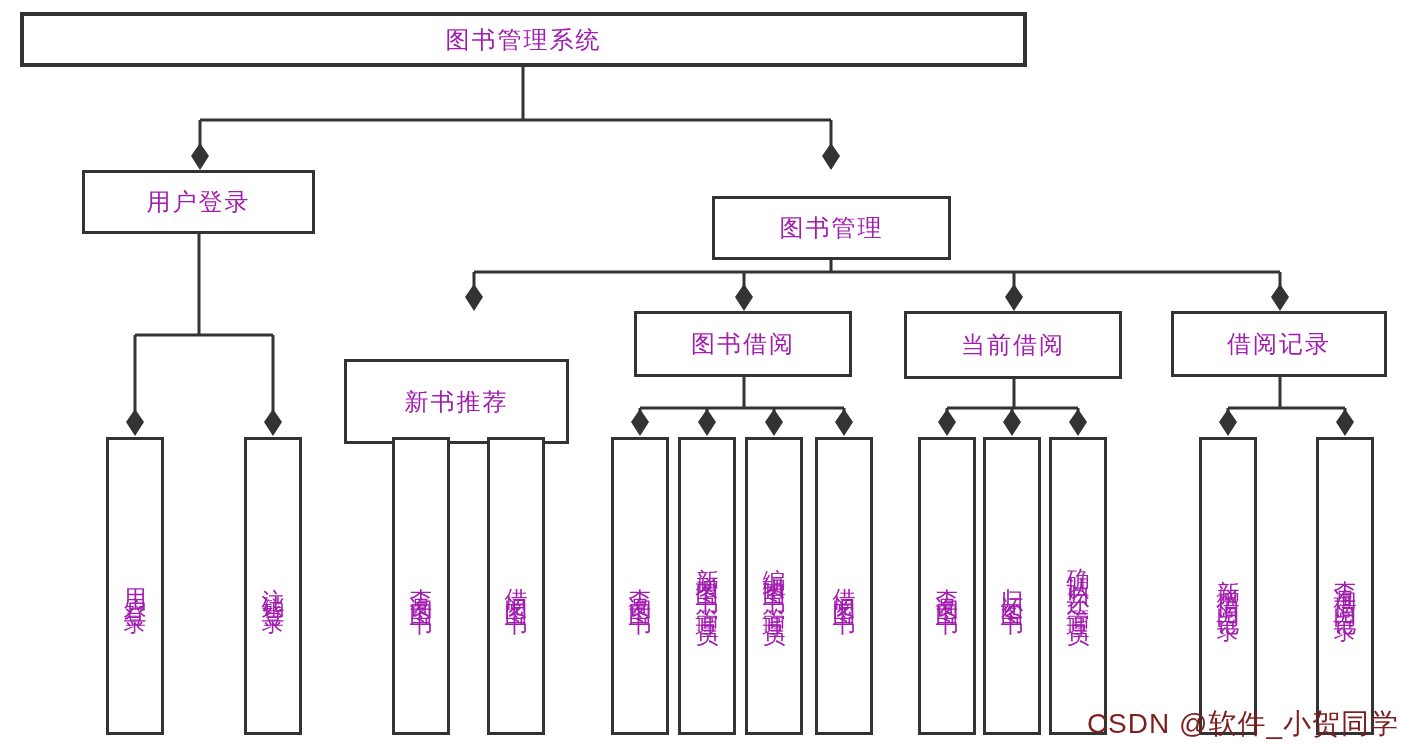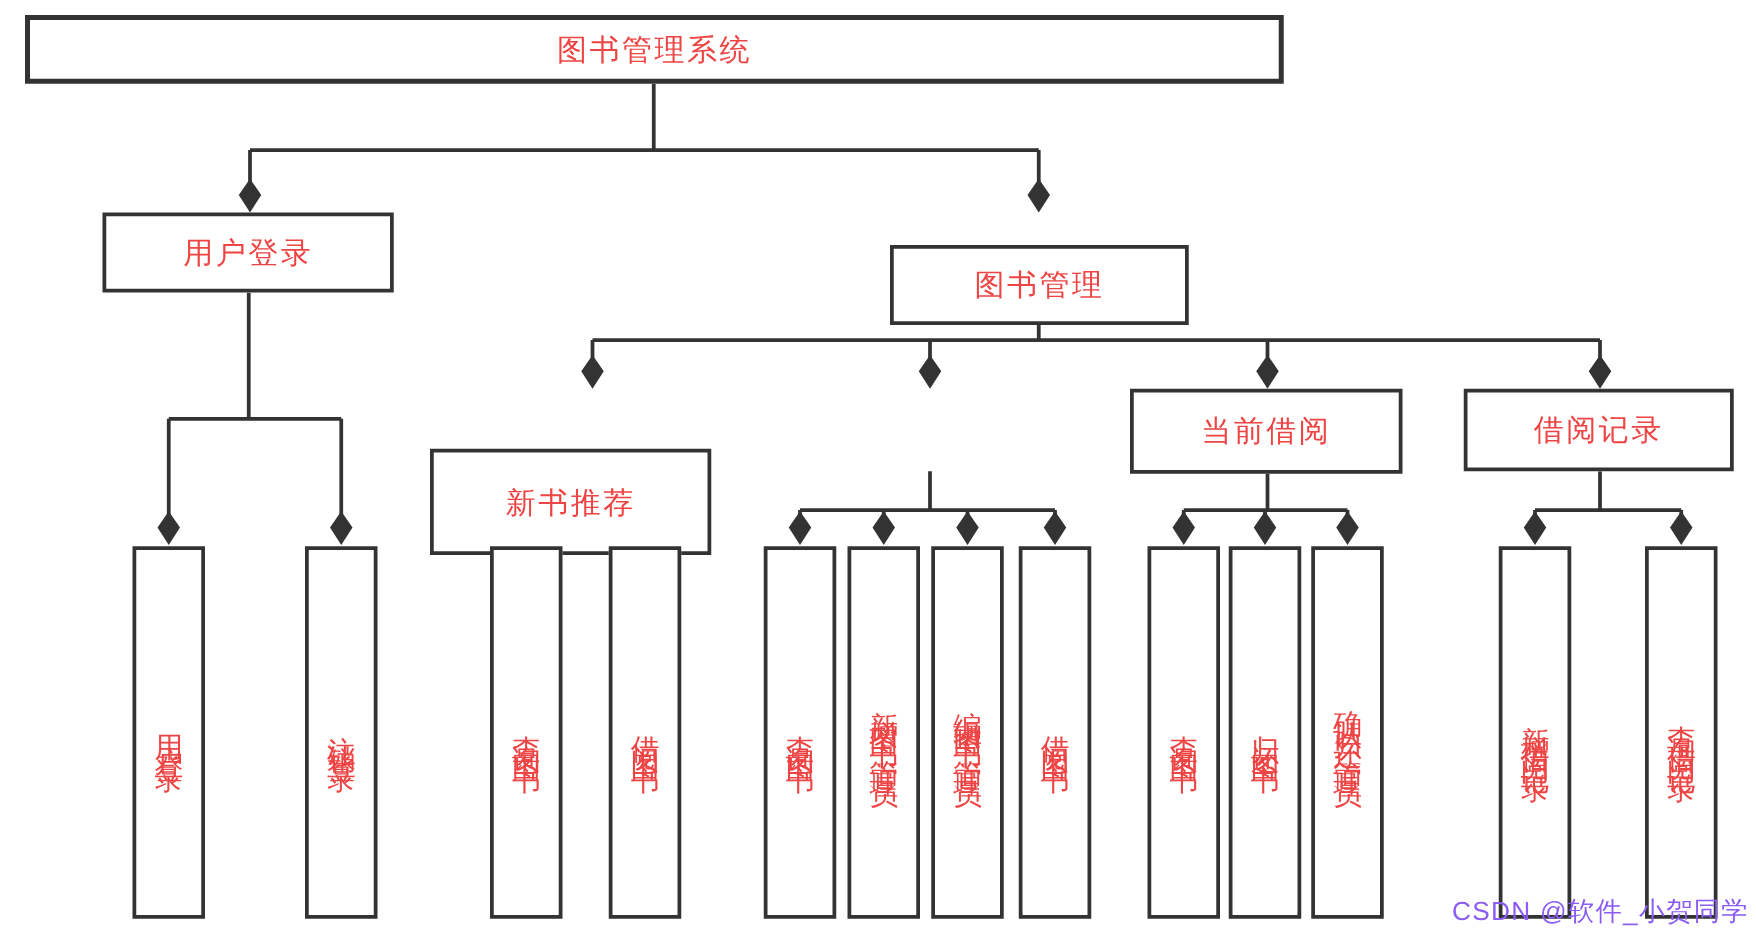--- a/index.html
+++ b/index.html
@@ -28,21 +28,21 @@
   }
   .ar {
     fill: #333333;
     stroke: none;
   }
   .node {
     position: absolute;
     box-sizing: border-box;
     border: 3px solid #333333;
     background: #ffffff;
-    color: #ef4444;
+    color: #a21caf;
     display: flex;
     align-items: center;
     justify-content: center;
     text-align: center;
   }
   .node.h {
     font-size: 24px;
     letter-spacing: 2px;
   }
   .node.root {
@@ -54,22 +54,22 @@
   }
   .node.v .vtxt {
     writing-mode: vertical-rl;
     line-height: 1;
     white-space: nowrap;
   }
   .watermark {
     position: absolute;
     right: 6px;
     bottom: 4px;
-    font-size: 21px;
-    color: #8b5cf6;
+    font-size: 28px;
+    color: #7f1d1d;
     letter-spacing: 1px;
     white-space: nowrap;
   }
 </style>
 </head>
 <body>
 
 <div class="canvas">
 
   <svg class="connectors" width="1405" height="747" viewBox="0 0 1405 747">
@@ -104,20 +104,21 @@
       M1228 409 L1237 422 L1228 436 L1219 422 Z
       M1345 409 L1354 422 L1345 436 L1336 422 Z"></path>
   </svg>
 
   <div class="node h root" style="left:20px;top:12px;width:1007px;height:55px;">图书管理系统</div>
 
   <div class="node h" style="left:82px;top:170px;width:233px;height:64px;">用户登录</div>
   <div class="node h" style="left:712px;top:170px;width:239px;height:64px;margin-top:26px;">图书管理</div>
 
   <div class="node h" style="left:344px;top:311px;width:225px;height:85px;margin-top:48px;">新书推荐</div>
+  <div class="node h" style="left:634px;top:311px;width:218px;height:66px;">图书借阅</div>
   <div class="node h" style="left:904px;top:311px;width:218px;height:68px;">当前借阅</div>
   <div class="node h" style="left:1171px;top:311px;width:216px;height:66px;">借阅记录</div>
 
   <div class="node v" style="left:106px;top:437px;width:58px;height:298px;">
     <span class="vtxt">用户登录</span>
   </div>
   <div class="node v" style="left:244px;top:437px;width:58px;height:298px;">
     <span class="vtxt">注销登录</span>
   </div>
 

